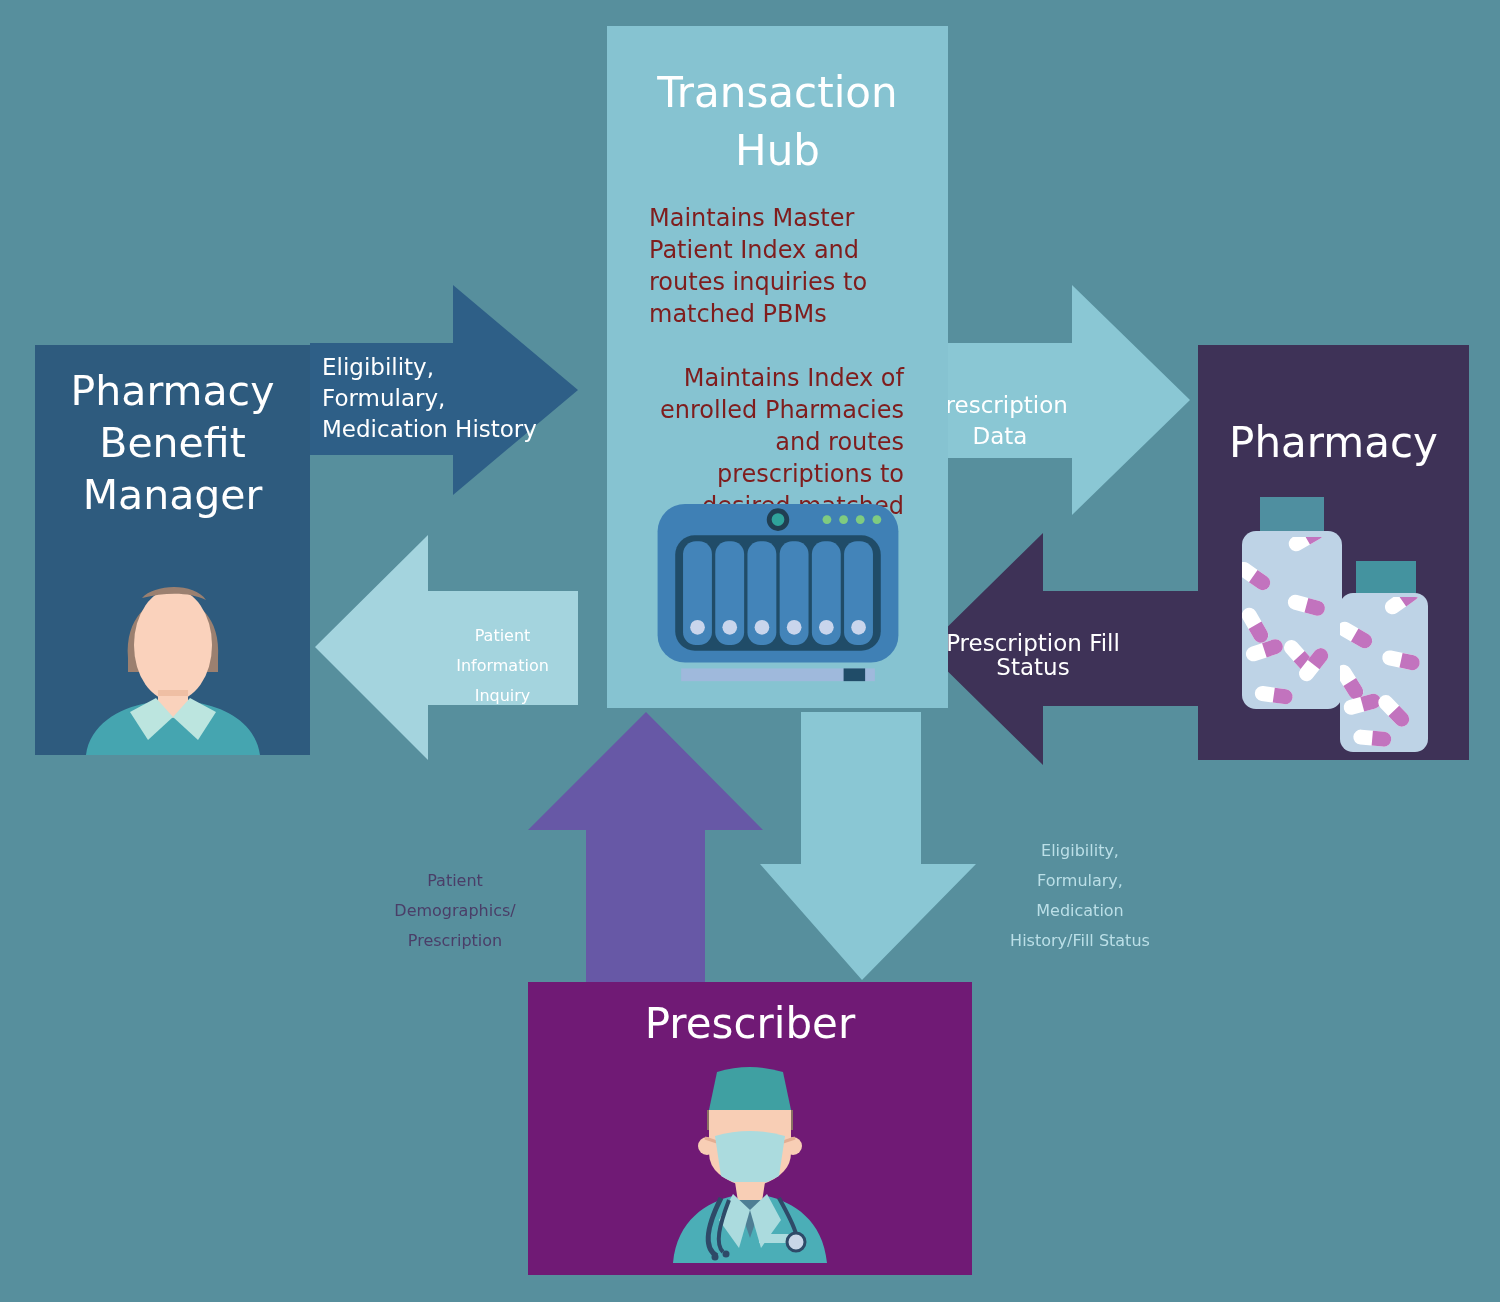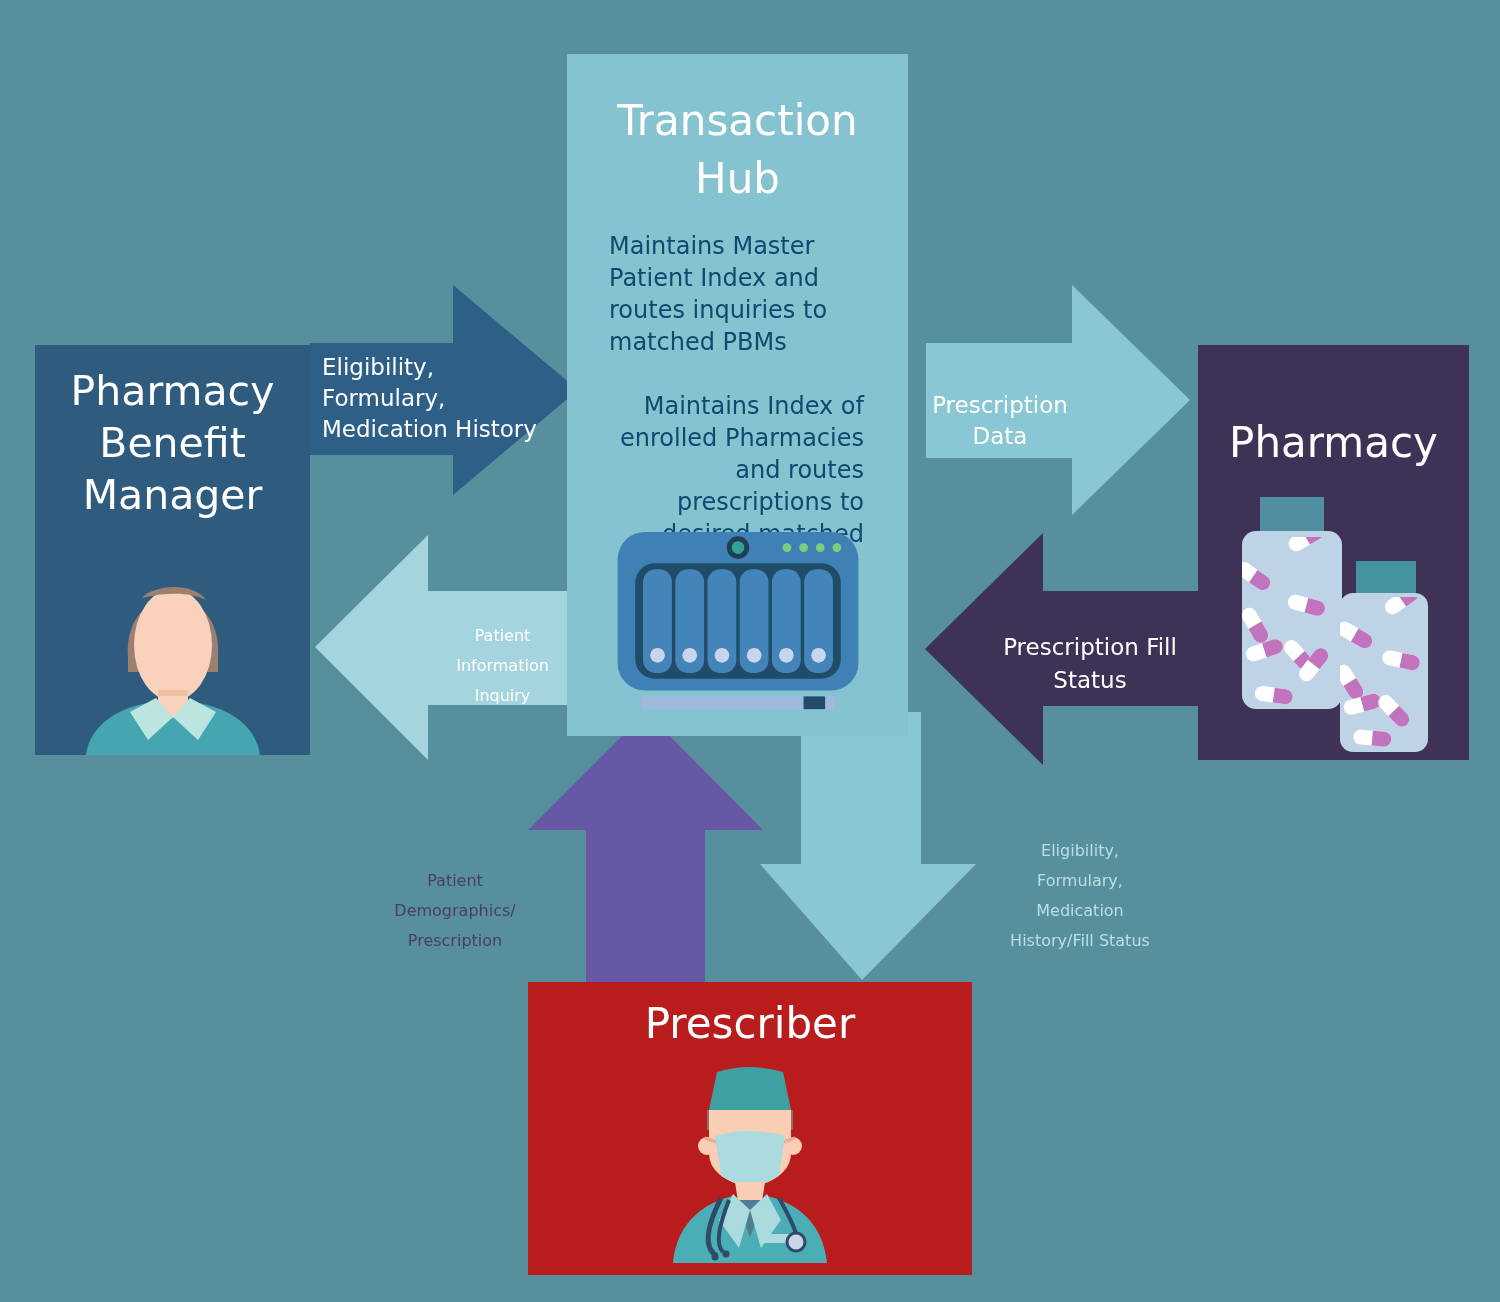--- a/index.html
+++ b/index.html
@@ -9,36 +9,36 @@
     font-family:"DejaVu Sans","Liberation Sans",sans-serif;
   }
   svg.arrow{position:absolute;display:block;}
   .fill-darkblue{fill:#2E5F87;}
   .fill-lightcyan{fill:#8AC7D4;}
   .fill-palecyan{fill:#A4D4DE;}
   .fill-darkpurple{fill:#3E3257;}
   .fill-purple{fill:#6758A6;}
 
   .box{position:absolute;}
-  .box.hub{left:567px;top:26px;width:341px;height:682px;background:#86C3D1;margin-top:28px;}
+  .box.hub{left:607px;top:26px;width:341px;height:682px;background:#86C3D1;}
   .box.pbm{left:35px;top:345px;width:275px;height:410px;background:#2E5B7E;overflow:hidden;}
   .box.pharmacy{left:1198px;top:345px;width:271px;height:415px;background:#3E3257;overflow:hidden;}
-  .box.prescriber{left:528px;top:982px;width:444px;height:293px;background:#b91c1c;overflow:hidden;}
+  .box.prescriber{left:528px;top:982px;width:444px;height:293px;background:#701a75;overflow:hidden;}
 
   .title{
     position:absolute;left:0;width:100%;text-align:center;color:#FFFFFF;
     font-size:41px;line-height:52px;white-space:pre;font-weight:normal;
   }
   .hub .title{top:38px;font-size:42px;line-height:58px;}
   .pbm .title{top:20px;}
   .pharmacy .title{top:72px;font-size:42px;}
   .prescriber .title{top:16px;font-size:42px;}
 
   .hub-para{
-    position:absolute;color:#0c4a6e;font-size:24px;line-height:32px;white-space:pre;
+    position:absolute;color:#7f1d1d;font-size:24px;line-height:32px;white-space:pre;
   }
   .hub-para.p1{left:42px;top:176px;text-align:left;}
   .hub-para.p2{right:44px;top:336px;text-align:right;}
 
   .label{
     position:absolute;font-size:16px;line-height:30px;white-space:pre;color:#FFFFFF;
   }
   .label.centered{text-align:center;margin-top:18px;}
   .label.purple-text{color:#4A3E68;}
   .label.pale-text{color:#BBDFE7;}
@@ -78,21 +78,21 @@
 Formulary,
 Medication History</div>
 
   <div class="label centered" style="left:925px;top:372px;width:150px;font-size:23px;line-height:31px;">Prescription
 Data</div>
 
   <div class="label centered" style="left:415px;top:603px;width:175px;">Patient
 Information
 Inquiry</div>
 
-  <div class="label centered" style="left:985px;top:613px;width:210px;font-size:23px;line-height:33px;">Prescription Fill
+  <div class="label centered" style="left:928px;top:613px;width:210px;font-size:23px;line-height:24px;">Prescription Fill
 Status</div>
 
   <div class="label centered purple-text" style="left:335px;top:848px;width:240px;">Patient
 Demographics/
 Prescription</div>
 
   <div class="label centered pale-text" style="left:965px;top:818px;width:230px;">Eligibility,
 Formulary,
 Medication
 History/Fill Status</div>

